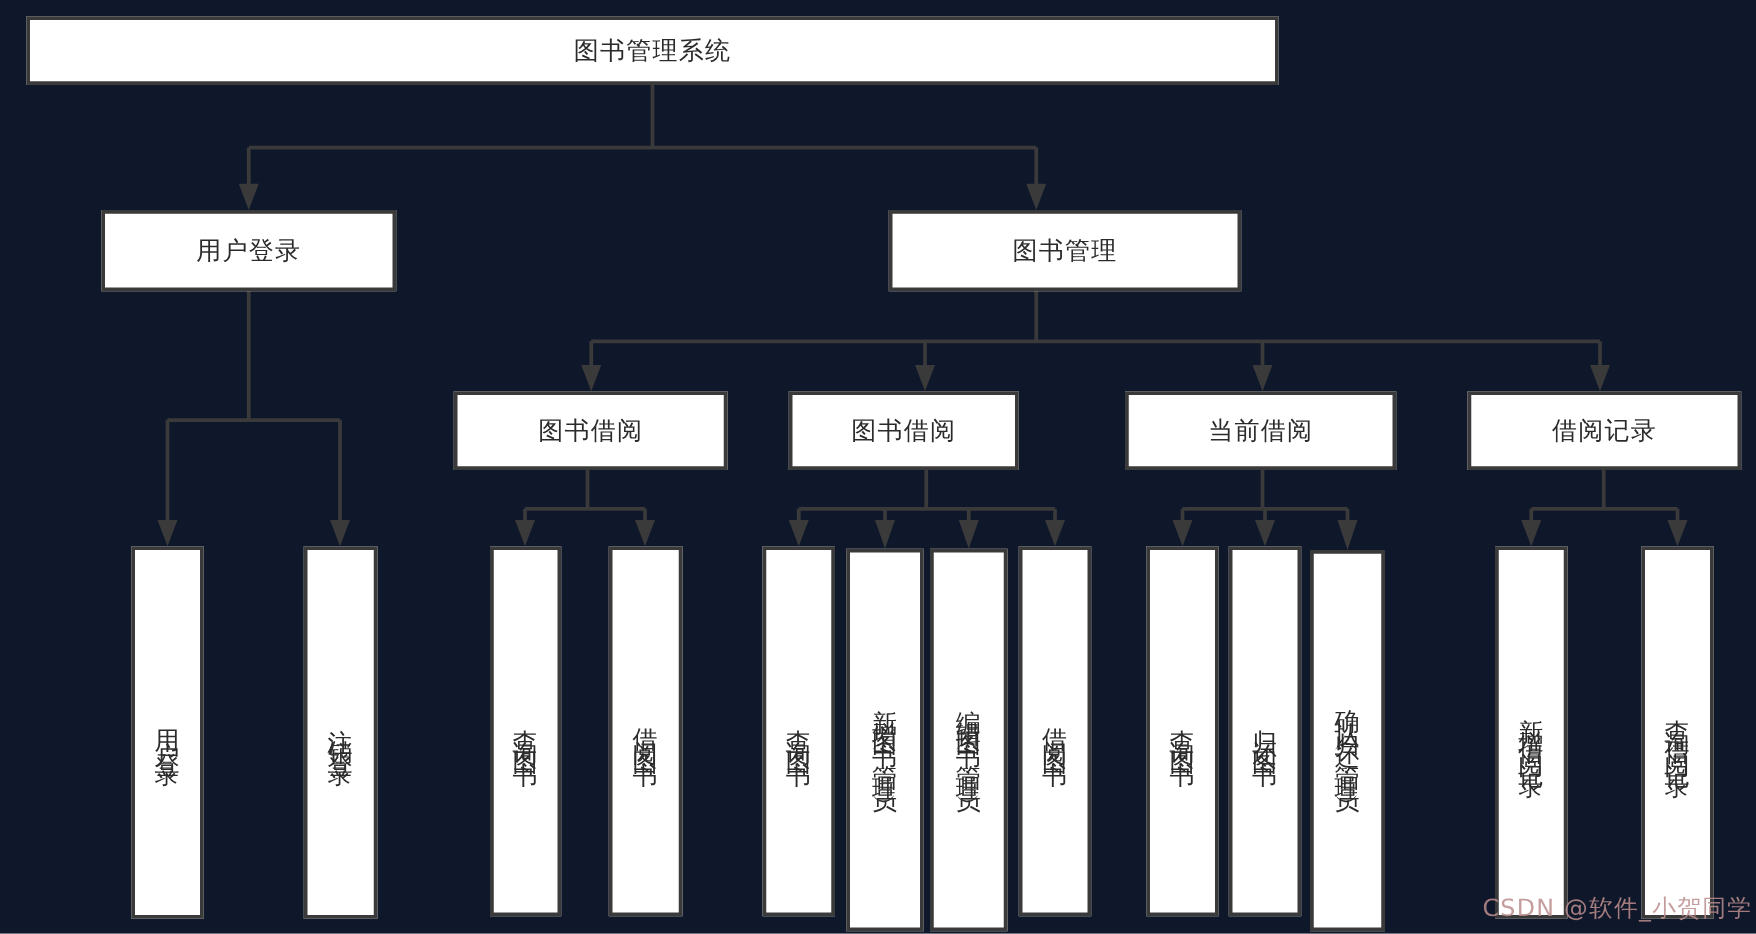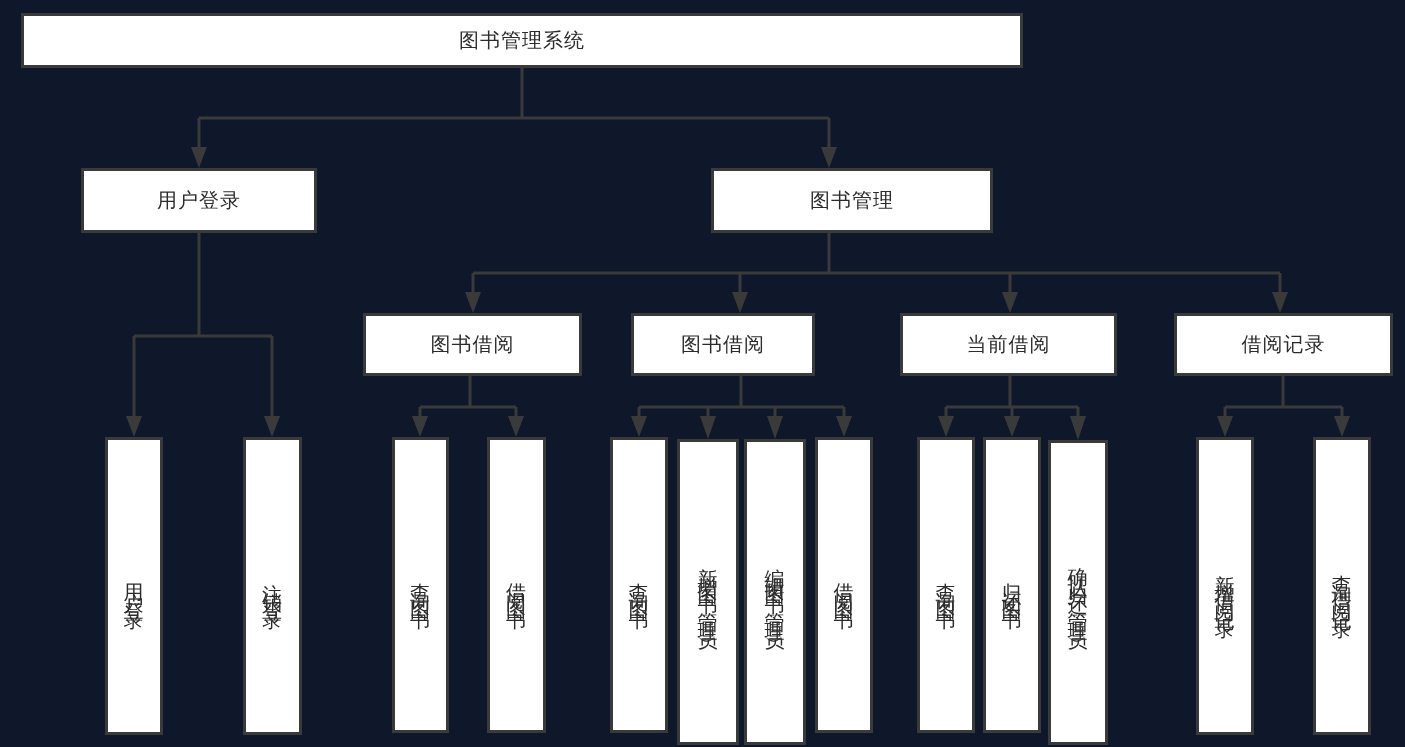--- a/index.html
+++ b/index.html
@@ -133,14 +133,15 @@
     <span>确认归还（管理员）</span>
   </div>
 
   <div class="node vbox" style="left:1196px;top:437px;width:58px;height:298px;">
     <span>新增借阅记录</span>
   </div>
   <div class="node vbox" style="left:1313px;top:437px;width:58px;height:298px;">
     <span>查询借阅记录</span>
   </div>
 
+  <div class="watermark">CSDN @软件_小贺同学</div>
 
 </div>
 
 </body></html>

